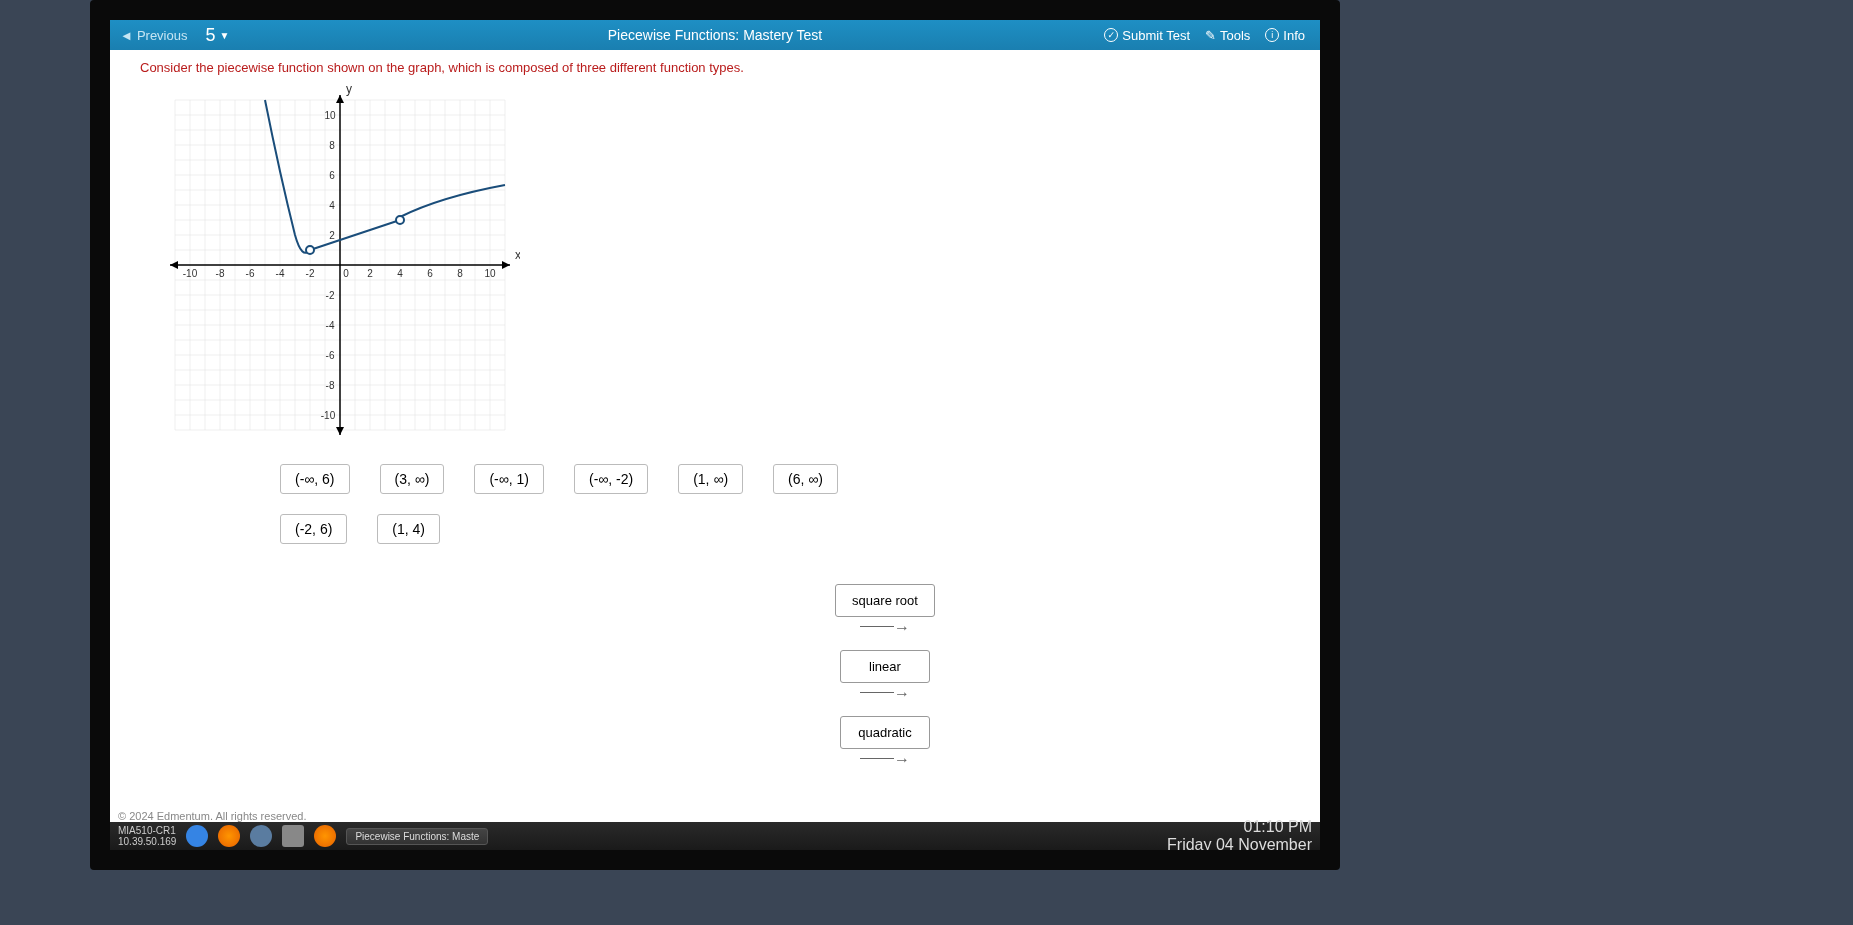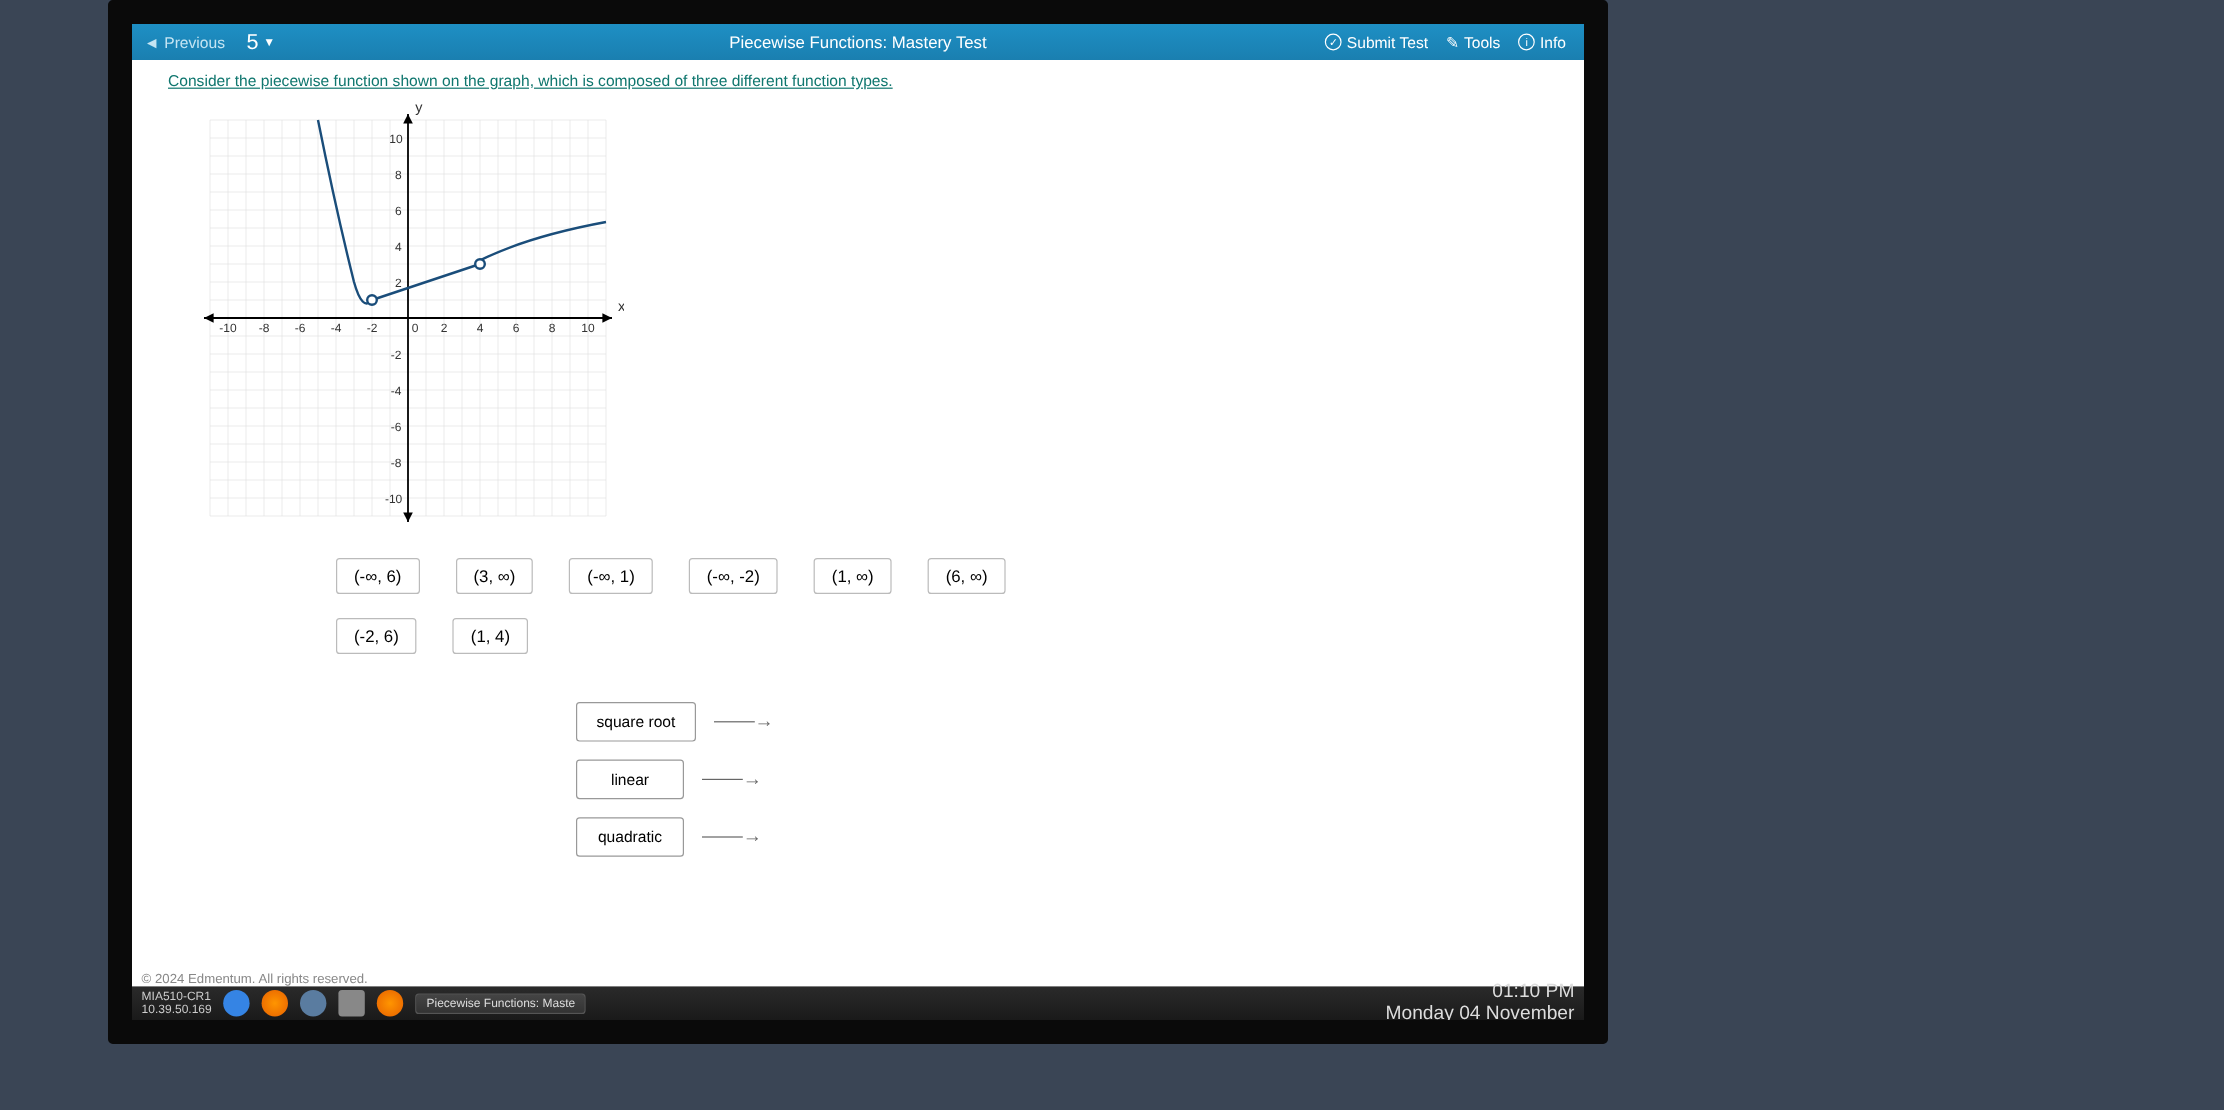--- a/index.html
+++ b/index.html
@@ -72,24 +72,23 @@
   cursor: pointer;
 }
 .content-area {
   background: white;
   margin: 0 auto;
   padding: 10px 30px;
   height: calc(100% - 55px);
   overflow: auto;
 }
 .question-text {
-  color: #0f766e;
+  color: #b91c1c;
   font-size: 13px;
   margin-bottom: 10px;
-  text-decoration: underline;
 }
 .graph-container {
   margin: 5px 0 15px 20px;
 }
 .graph-svg {
   background: white;
 }
 .instruction {
   color: #333;
   font-size: 13px;
@@ -109,22 +108,23 @@
   background: white;
   cursor: move;
 }
 .match-section {
   margin-left: 340px;
   margin-top: 40px;
 }
 .match-row {
   display: flex;
   align-items: center;
-  gap: 15px;
+  gap: 0;
   margin-bottom: 15px;
+  flex-direction: column;
 }
 .match-label {
   border: 1px solid #999;
   border-radius: 3px;
   padding: 8px 16px;
   font-size: 13px;
   background: white;
   min-width: 90px;
   text-align: center;
 }
@@ -365,17 +365,17 @@
         </div>
         <span class="tb-icon" style="background:#3584e4"></span>
         <span class="tb-icon" style="background:radial-gradient(#ff9500,#e66000)"></span>
         <span class="tb-icon" style="background:#5a7ca0"></span>
         <span class="tb-icon" style="background:#888;border-radius:3px"></span>
         <span class="tb-icon" style="background:radial-gradient(#ff9500,#e66000)"></span>
         <div class="taskbar-item">Piecewise Functions: Maste</div>
       </div>
       <div class="taskbar-right">
         <div>01:10 PM</div>
-        <div>Monday 04 November</div>
+        <div>Friday 04 November</div>
       </div>
     </div>
   </div>
 </div>
 
 </body></html>

